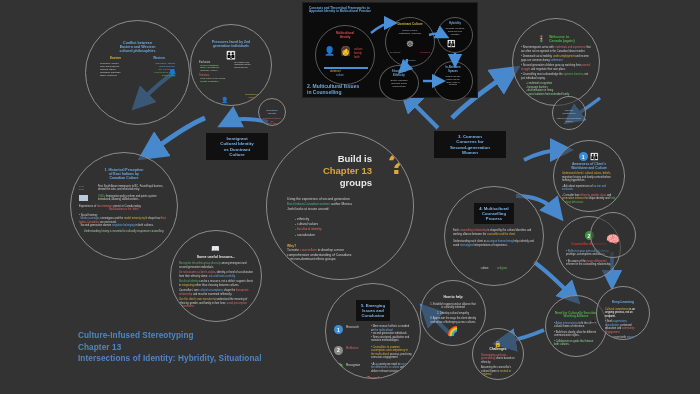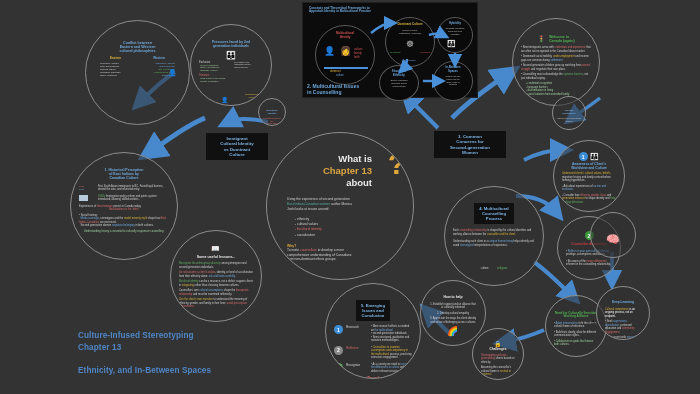--- a/index.html
+++ b/index.html
@@ -214,23 +214,23 @@
       <div class="tiny" style="margin-top:2px;"><span class="em">Do not assume a client's values</span>, identity, or level of acculturation from their ethnicity alone; <span class="em2">ask and listen carefully.</span></div>
       <div class="tiny" style="margin-top:2px;"><span class="em4">Bicultural identity</span> can be a resource, not a deficit; support clients in <span class="em3">integrating</span> rather than choosing between cultures.</div>
       <div class="tiny" style="margin-top:2px;">Counsellors' own <span class="em2">cultural assumptions</span> shape the <span class="em">therapeutic relationship</span> and must be examined reflexively.</div>
       <div class="tiny" style="margin-top:2px;"><span class="em3">Use the client's own narrative</span> to understand the meaning of ethnicity, gender, and family in their lives; <span class="em">avoid prescriptive interventions.</span></div>
     </div>
   </div>
 
   <div class="bubble" style="left:266px;top:132px;width:148px;height:148px;background:rgba(52,52,52,0.35);">
     <div style="width:100%;margin-top:14px;text-align:right;padding-right:14px;position:relative;">
       <div style="color:#e9e9e9;font-size:9.5px;font-weight:600;line-height:1.28;text-align:right;padding-right:26px;">
-        <span>What is</span><br>
+        <span>Build is</span><br>
         <span style="color:#d9a441;">Chapter 13</span><br>
-        <span>about</span>
+        <span>groups</span>
       </div>
       <div style="position:absolute;right:6px;top:-4px;color:#e0a83c;font-size:30px;font-weight:bold;line-height:1;">?</div>
     </div>
 
     <div style="width:100%;padding:0 12px;box-sizing:border-box;margin-top:8px;">
       <div style="font-size:3.3px;color:#cfcfcf;line-height:1.45;">
         <span>Using the experience of second generation</span><br>
         <span style="color:#4fae9e;">East Indian-Canadian women</span>
         <span>author Monica</span><br>
         <span>Joshi looks at issues around:</span>
@@ -405,17 +405,16 @@
     <div style="width:100%;margin-top:2px;">
       <div class="tiny"><span class="em">Stereotyping and over-generalizing</span> clients based on ethnicity</div>
       <div class="tiny" style="margin-top:2px;">Assuming the counsellor's cultural frame is <span class="em3">neutral or universal</span></div>
       <div class="tiny" style="margin-top:2px;"><span class="em2">Ignoring systemic racism</span> and structural barriers in the client's life</div>
     </div>
   </div>
 
   <div id="caption" style="left:78px;top:330px;">
     <span>Culture-Infused Stereotyping</span><br>
     <span>Chapter 13</span><br>
-    <br>
-    <span>Ethnicity, and In-Between Spaces</span>
+    <span>Intersections of Identity: Hybridity, Situational</span><br>
   </div>
 
 </div>
 
 </body></html>

